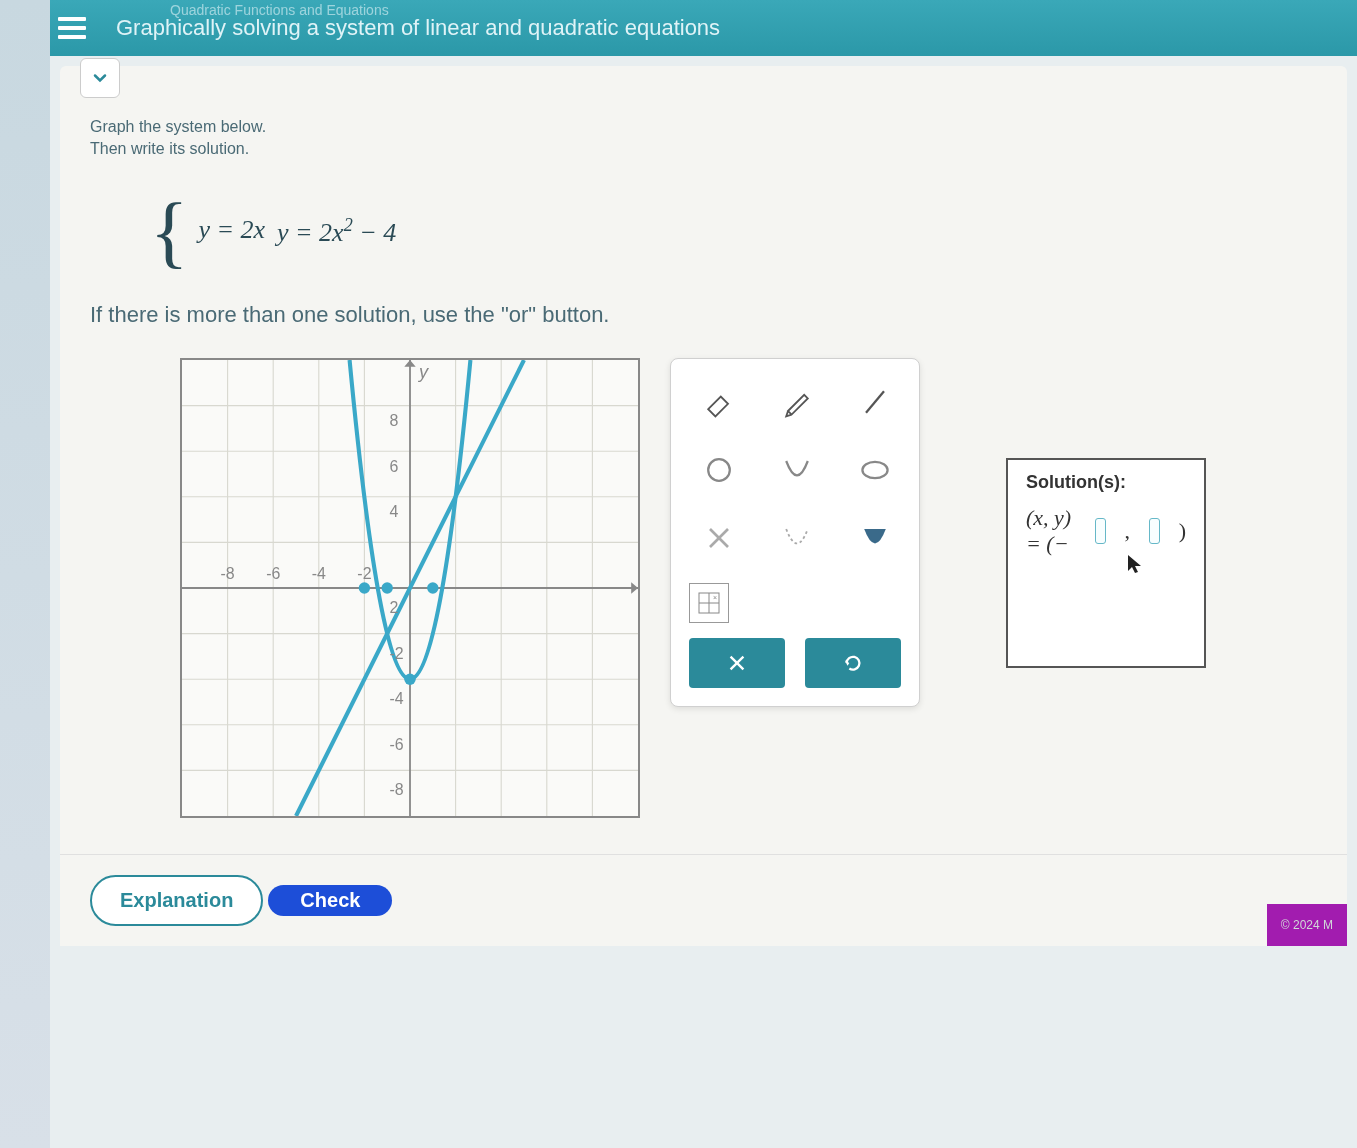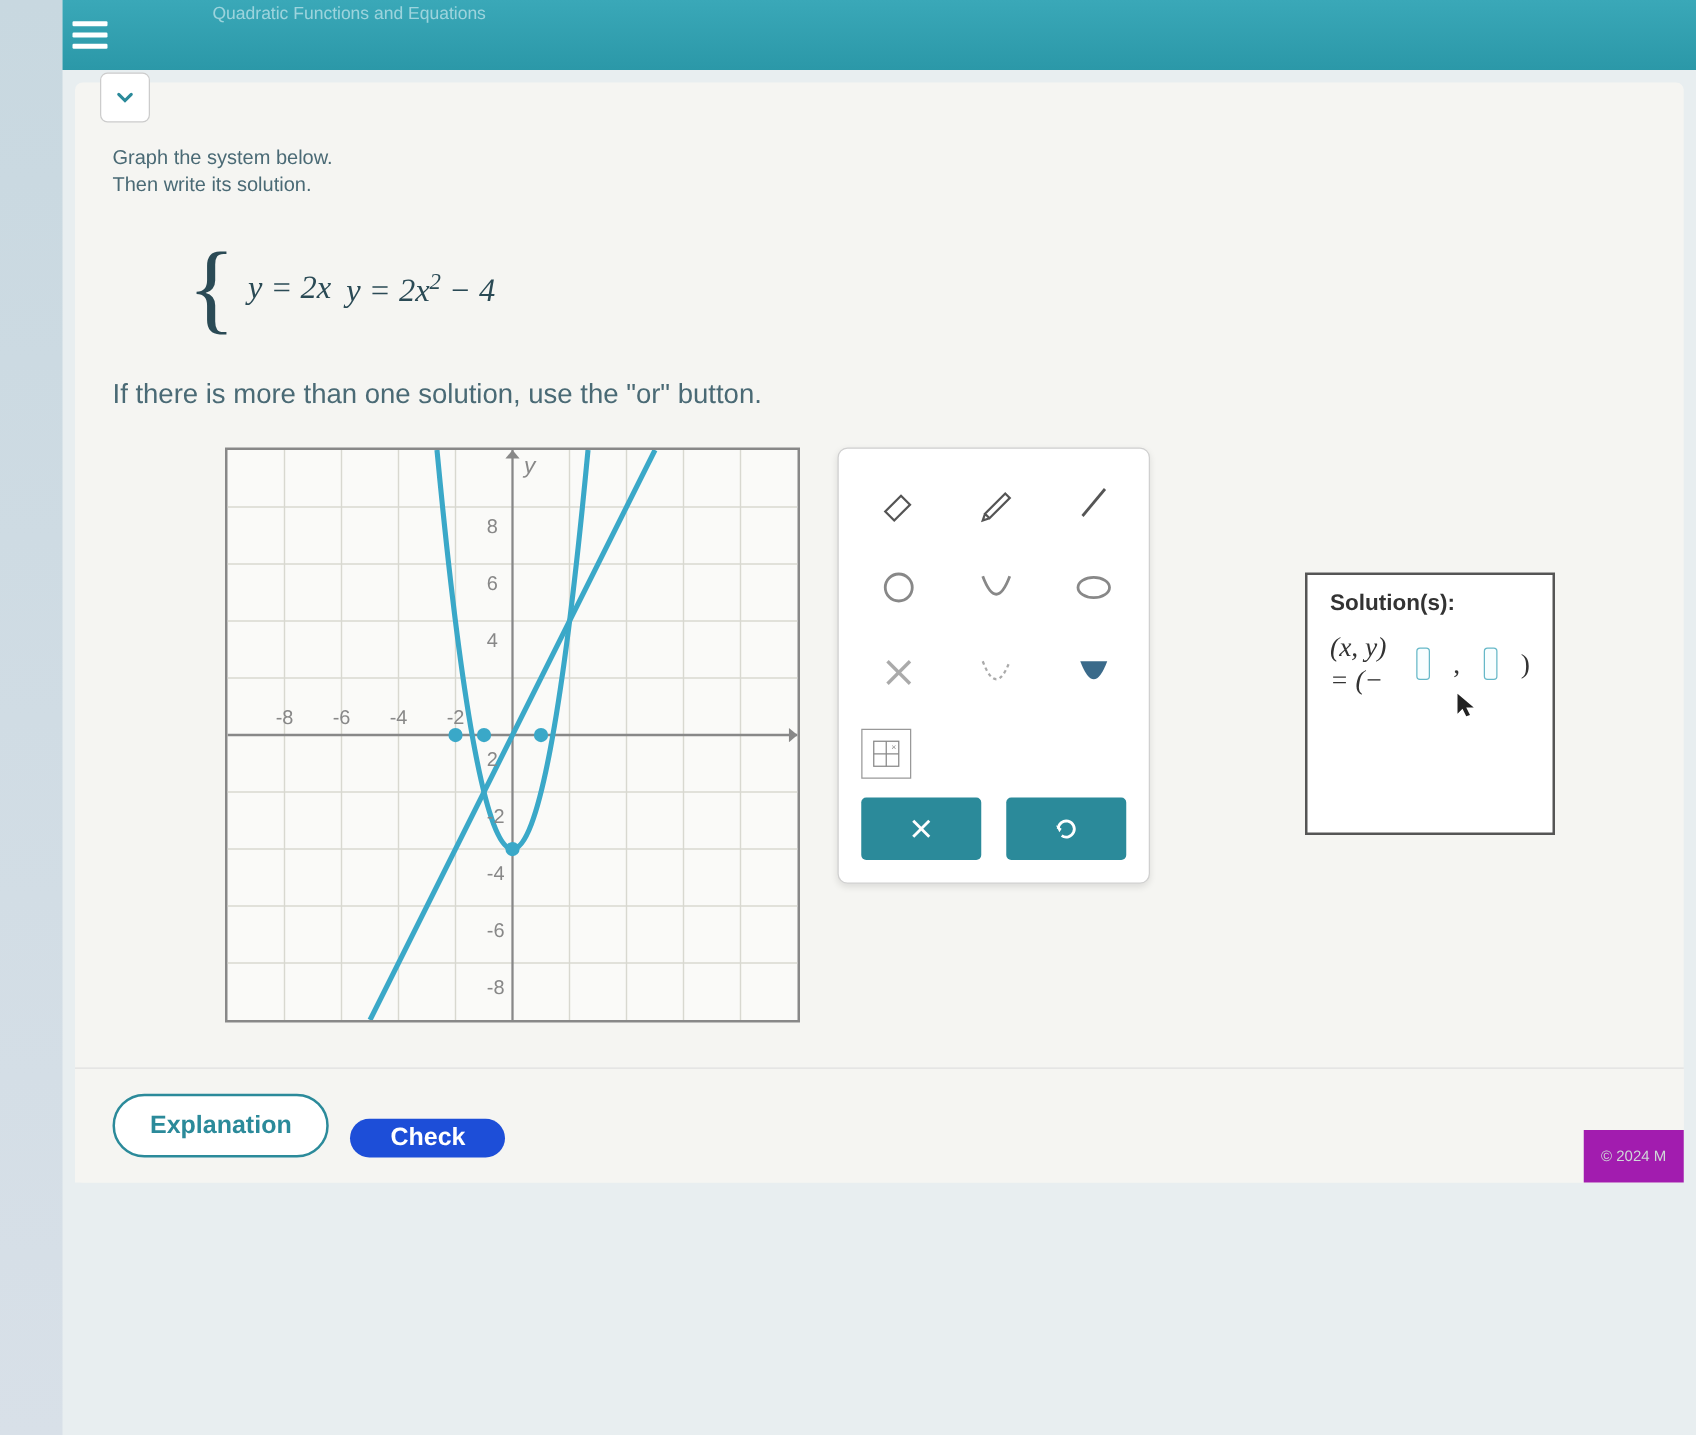--- a/index.html
+++ b/index.html
@@ -165,21 +165,21 @@
       border-radius: 4px;
       cursor: pointer;
       font-size: 24px;
     }
     .solution-box {
       border: 2px solid #555;
       background: #fff;
       padding: 12px 18px;
       width: 200px;
       min-height: 210px;
-      margin-left: 94px;
+      margin-left: 56px;
       margin-top: 100px;
     }
     .solution-title {
       font-weight: bold;
       font-size: 18px;
       margin-bottom: 12px;
       color: #333;
     }
     .solution-expr {
       font-family: 'Times New Roman', serif;
@@ -204,22 +204,22 @@
       bottom: -18px;
       left: 100px;
     }
     .footer-bar {
       position: absolute;
       bottom: 0;
       left: 0;
       right: 0;
       padding: 20px 30px;
       display: flex;
-      align-items: flex-end;
-      gap: 17px;
+      align-items: center;
+      gap: 5px;
       background: #f5f5f2;
       border-top: 1px solid #e0e0e0;
     }
     .explain-btn {
       padding: 12px 28px;
       border: 2px solid #2b8a9a;
       border-radius: 26px;
       background: #fff;
       color: #2b8a9a;
       font-size: 20px;
@@ -251,20 +251,21 @@
 <body>
 
 <div class="app-container">
   <div class="header-bar">
     <div class="menu-icon">
       <span></span>
         <span></span>
         <span></span>
     </div>
     <div class="breadcrumb-top">Quadratic Functions and Equations</div>
+    <div class="page-title">Graphically solving a system of linear and quadratic equations</div>
   </div>
 
   <div class="content-area">
     <div class="collapse-btn">
       <svg viewBox="0 0 24 24">
           <path d="M6 9l6 6 6-6" stroke="#2b8a9a" stroke-width="3" fill="none" stroke-linecap="round"></path>
         </svg>
     </div>
 
     <div class="question-text">

